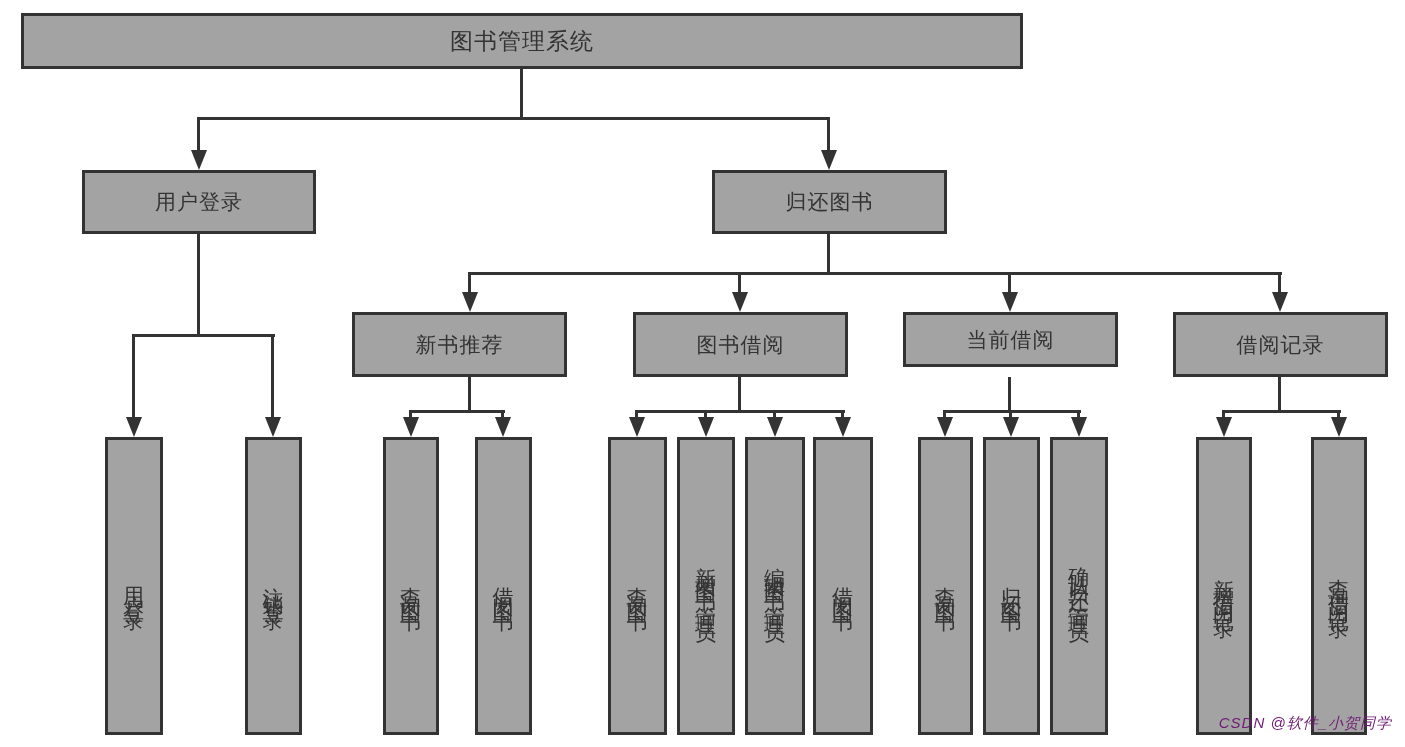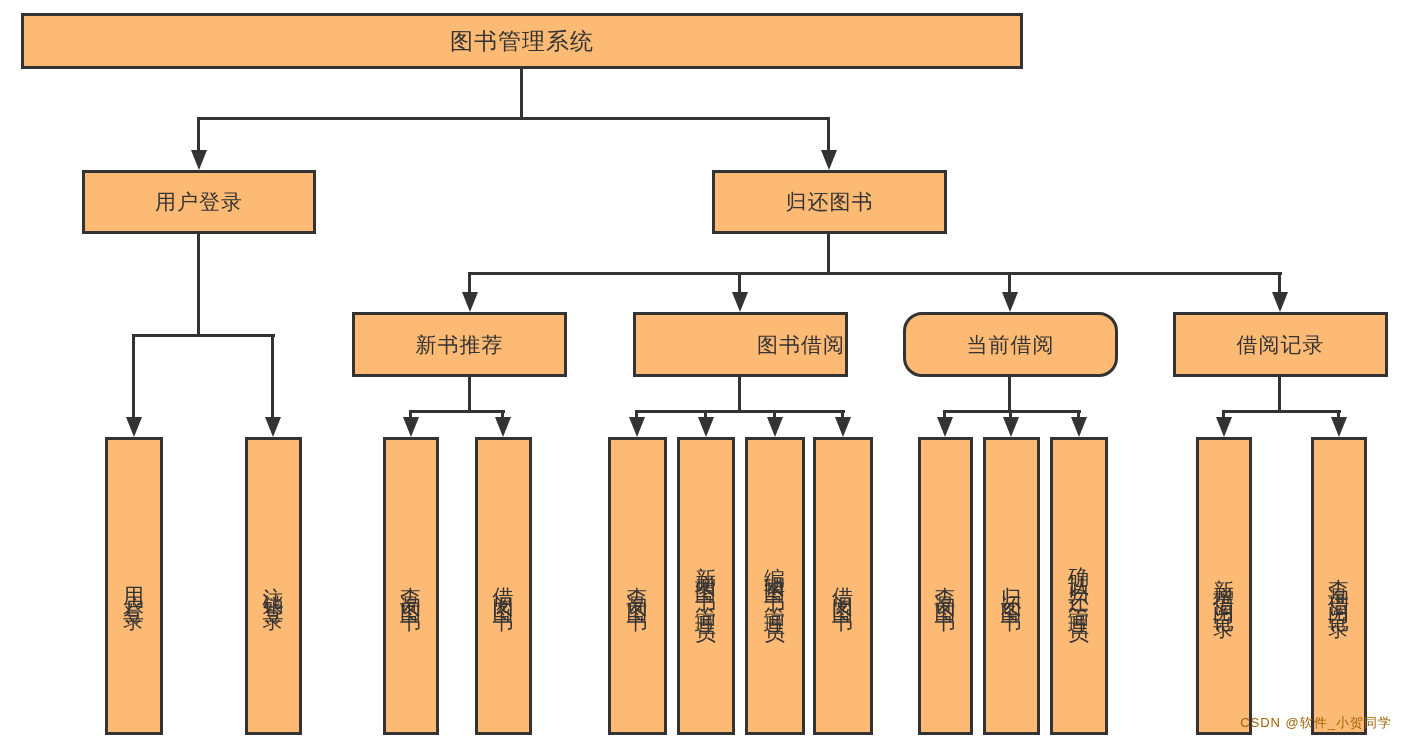--- a/index.html
+++ b/index.html
@@ -1,39 +1,39 @@
 <!DOCTYPE html>
 <html><head>
 <meta charset="utf-8">
 <style>
   html, body { margin:0; padding:0; background:#ffffff; }
   .canvas {
     position:relative; width:1405px; height:747px; background:#ffffff;
     font-family:"Liberation Sans", sans-serif; overflow:hidden; color:#333333;
   }
   .box {
-    position:absolute; box-sizing:border-box; background:#fdba74;
+    position:absolute; box-sizing:border-box; background:#a3a3a3;
     border:3px solid #333333; display:flex; align-items:center; justify-content:center;
   }
   .hlabel { font-size:21px; letter-spacing:1px; white-space:nowrap; }
   .toplabel { font-size:23px; letter-spacing:1px; white-space:nowrap; }
   .vtext {
     writing-mode:vertical-rl; text-orientation:mixed;
     font-size:21px; letter-spacing:8px; line-height:1; white-space:nowrap;
   }
   .vl { position:absolute; width:3px; background:#333333; }
   .hl { position:absolute; height:3px; background:#333333; }
   .arrow {
     position:absolute; width:0; height:0;
     border-left:8px solid transparent; border-right:8px solid transparent;
     border-top:20px solid #333333;
   }
   .watermark {
-    position:absolute; right:13px; top:714px; font-size:13px;
-    color:#a16207; letter-spacing:1px; white-space:nowrap; z-index:5;
+    position:absolute; right:13px; top:714px; font-size:15px;
+    color:#701a75; letter-spacing:1px; white-space:nowrap; z-index:5;font-style:italic;
   }
 </style>
 </head>
 <body>
 
 <div class="canvas">
 
   <div class="box" style="left:21px; top:13px; width:1002px; height:56px;">
     <span class="toplabel">图书管理系统</span>
   </div>
@@ -41,24 +41,24 @@
   <div class="box" style="left:82px; top:170px; width:234px; height:64px;">
     <span class="hlabel">用户登录</span>
   </div>
   <div class="box" style="left:712px; top:170px; width:235px; height:64px;">
     <span class="hlabel">归还图书</span>
   </div>
 
   <div class="box" style="left:352px; top:312px; width:215px; height:65px;">
     <span class="hlabel">新书推荐</span>
   </div>
-  <div class="box" style="left:633px; top:312px; width:215px; height:65px;justify-content:flex-end;">
+  <div class="box" style="left:633px; top:312px; width:215px; height:65px;">
     <span class="hlabel">图书借阅</span>
   </div>
-  <div class="box" style="left:903px; top:312px; width:215px; height:65px;border-radius:19px;">
+  <div class="box" style="left:903px; top:312px; width:215px; height:55px;">
     <span class="hlabel">当前借阅</span>
   </div>
   <div class="box" style="left:1173px; top:312px; width:215px; height:65px;">
     <span class="hlabel">借阅记录</span>
   </div>
 
   <div class="box" style="left:105px; top:437px; width:58px; height:298px;">
     <span class="vtext">用户登录</span>
   </div>
   <div class="box" style="left:245px; top:437px; width:57px; height:298px;">

